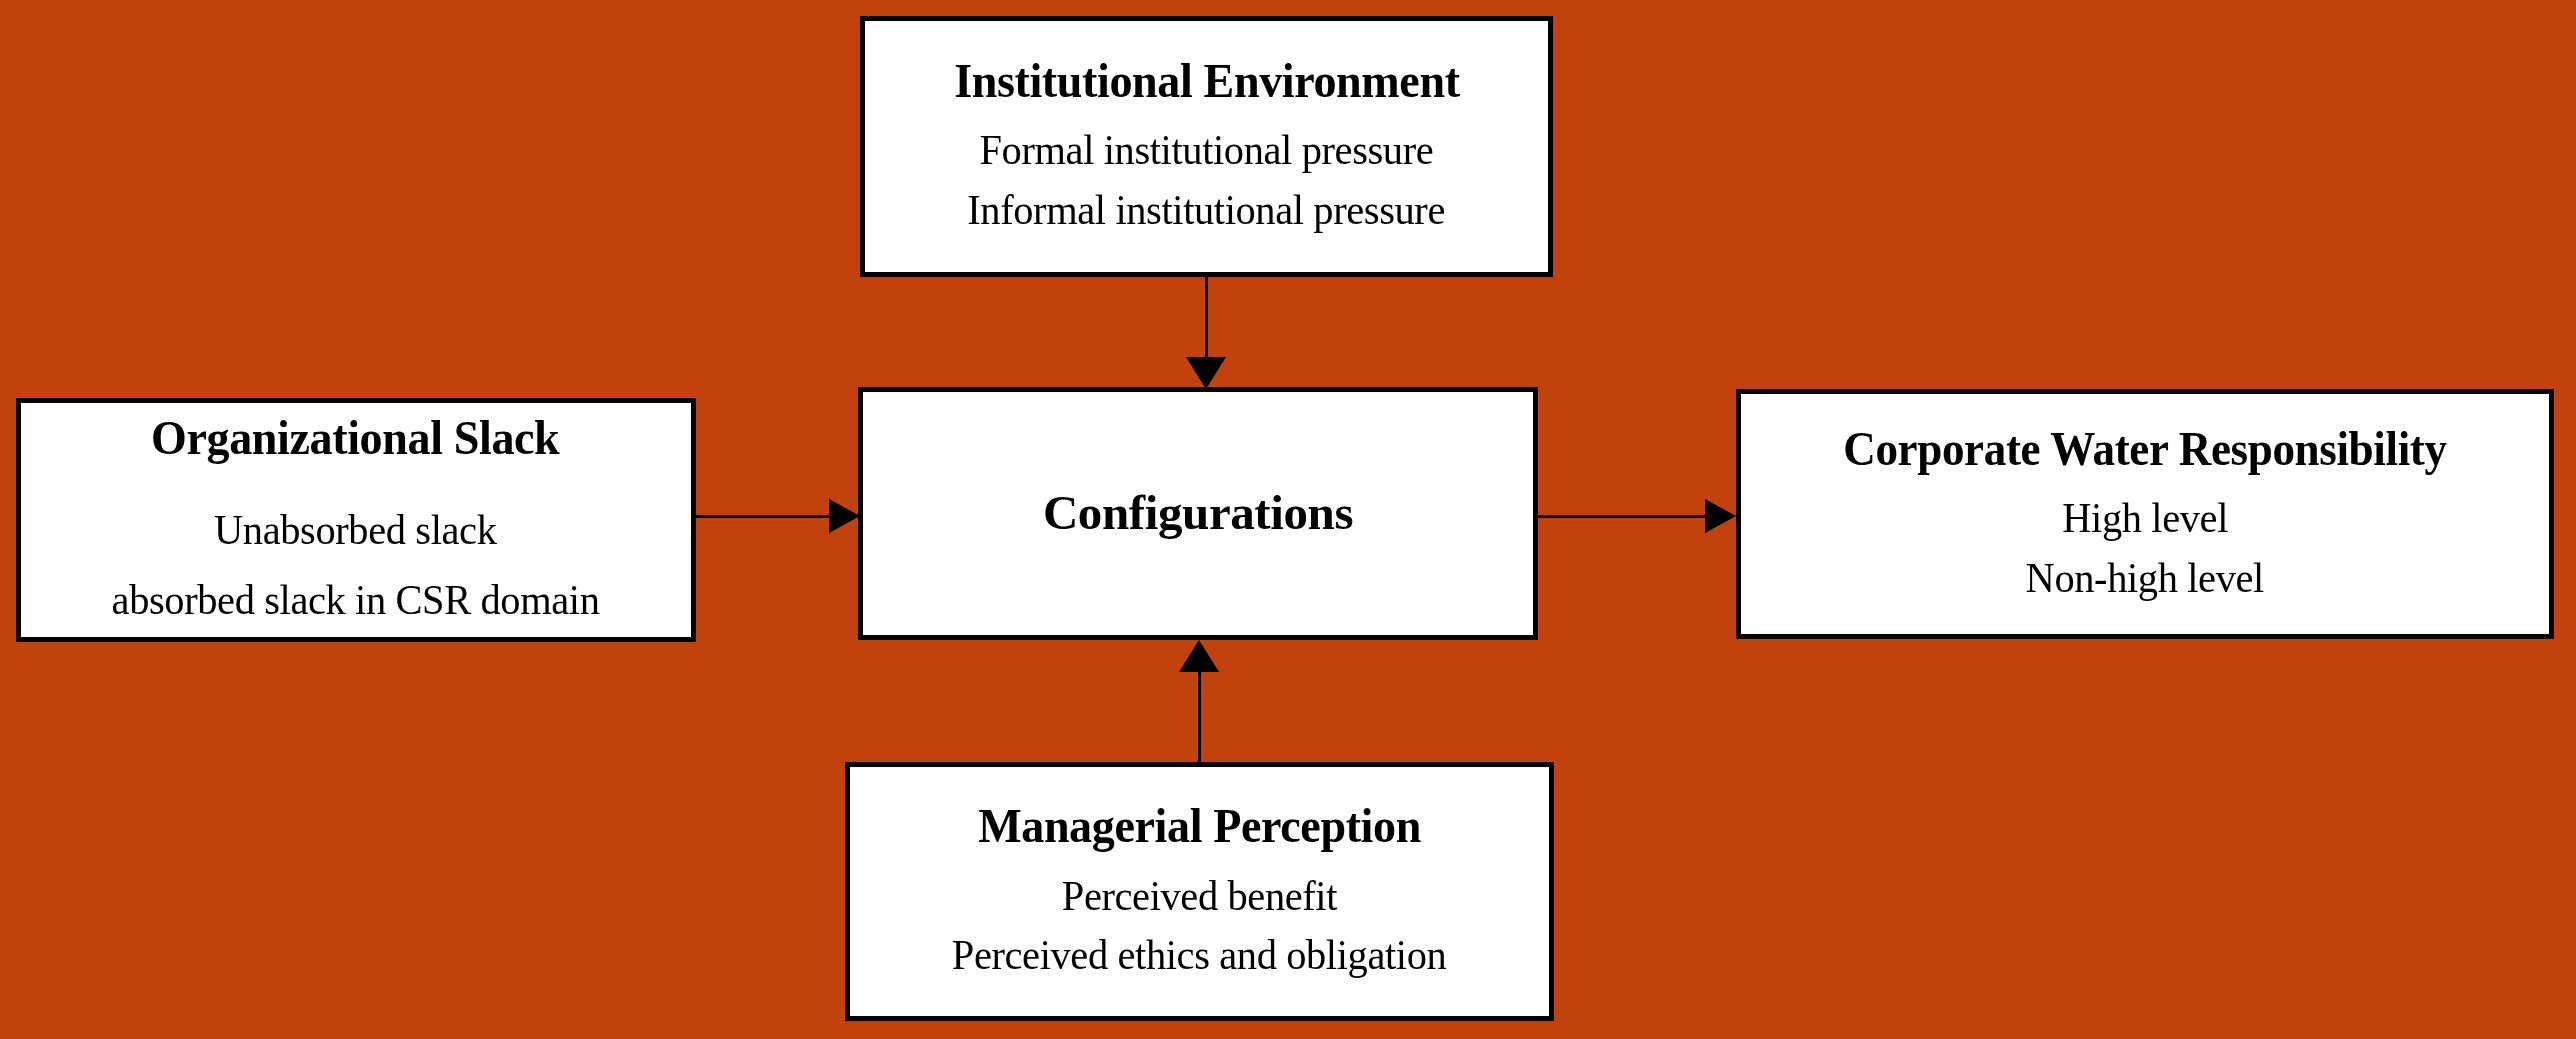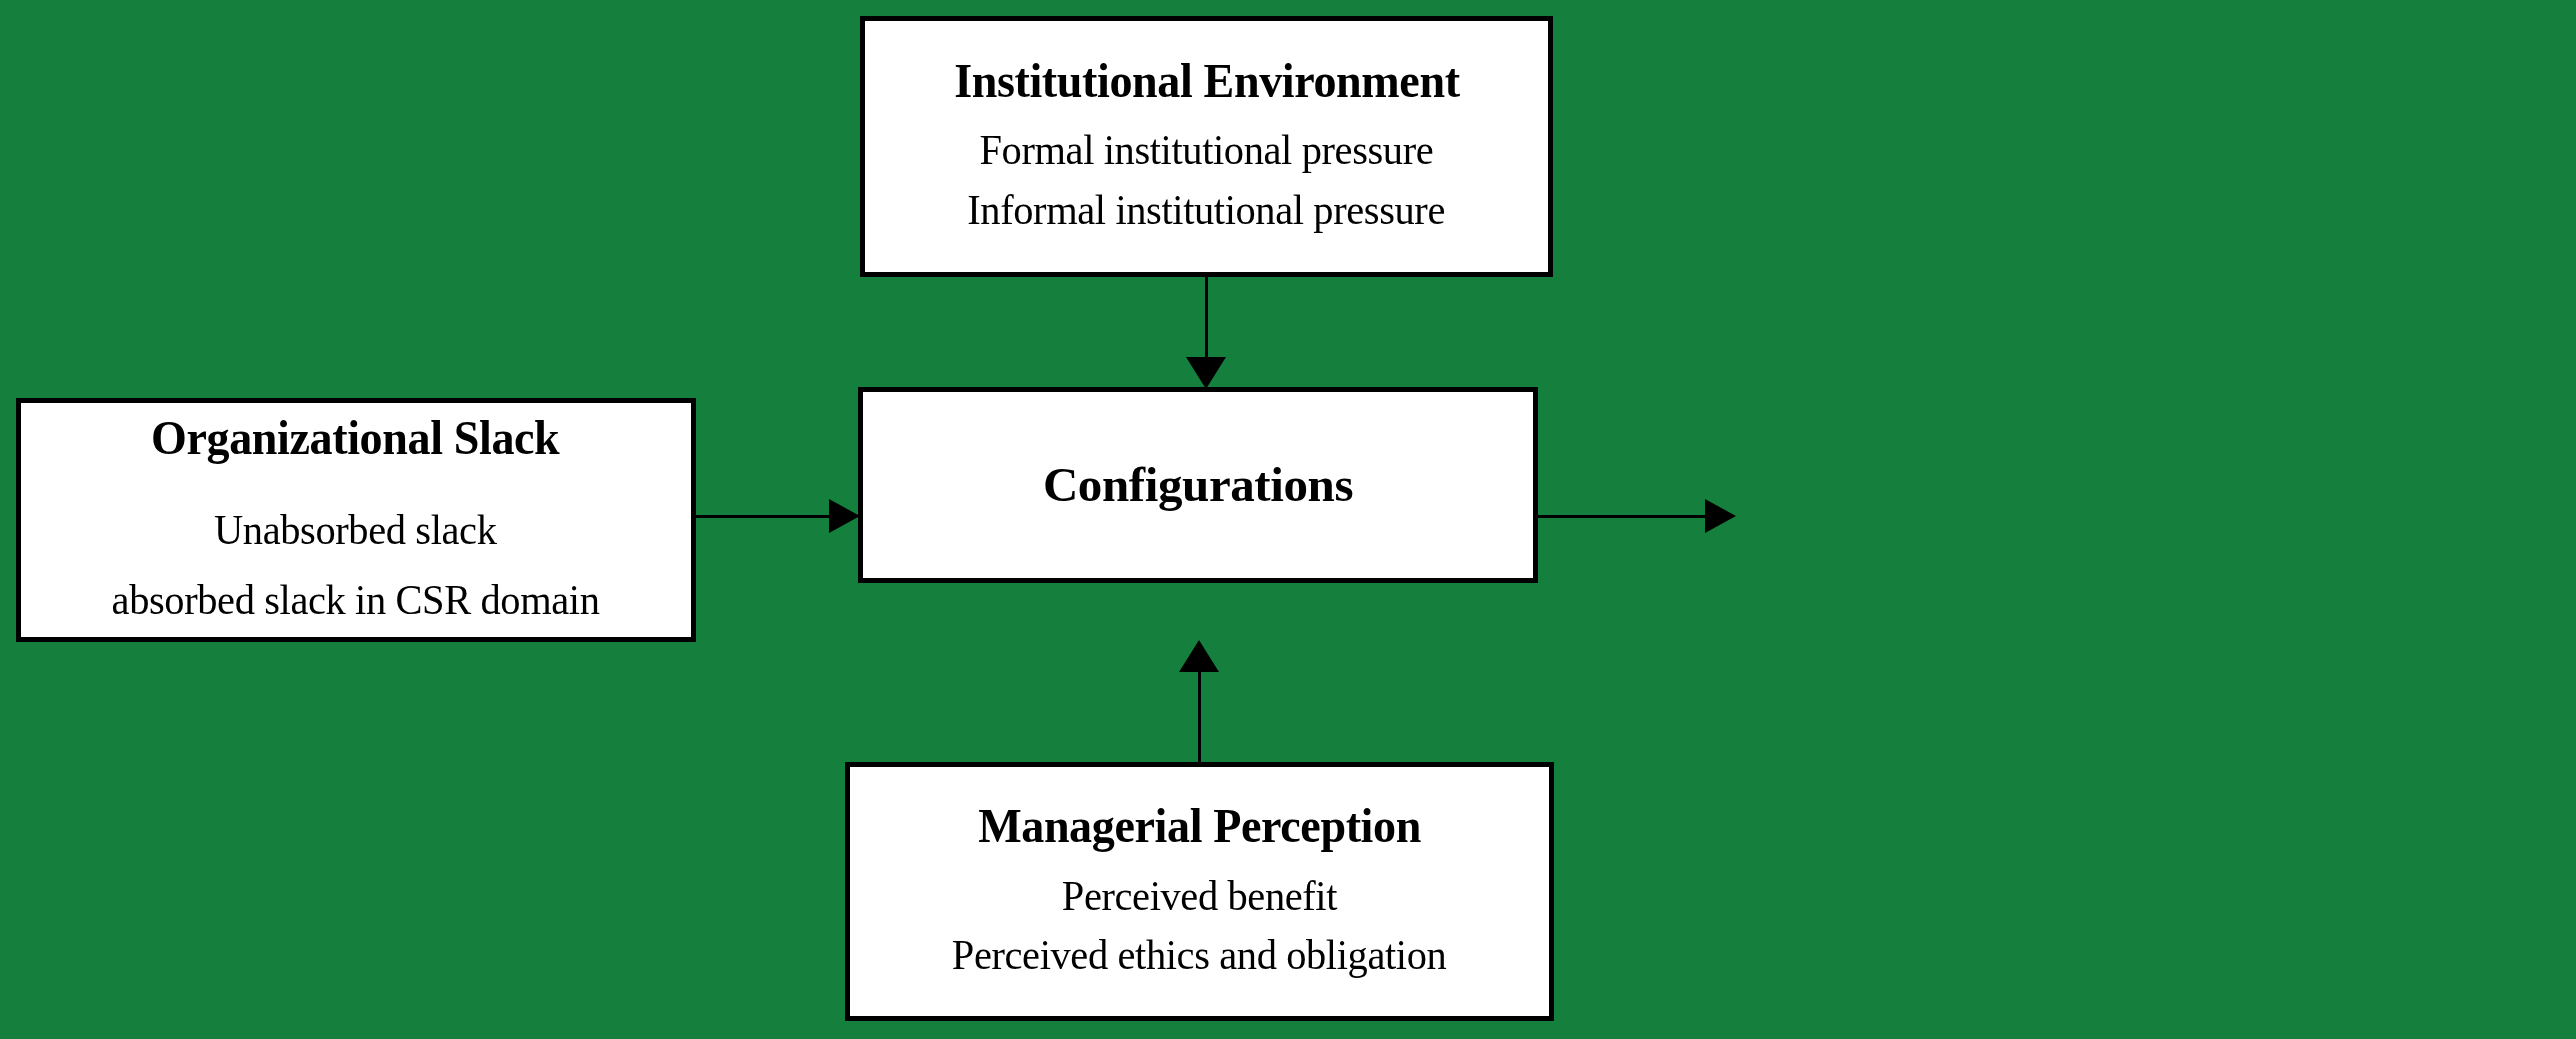--- a/index.html
+++ b/index.html
@@ -4,21 +4,21 @@
 <style>
   html, body {
     margin: 0;
     padding: 0;
     background: #ffffff;
   }
   #canvas {
     position: relative;
     width: 2576px;
     height: 1039px;
-    background: #15803d;
+    background: #c2410c;
     overflow: hidden;
     font-family: "Liberation Serif", "DejaVu Serif", serif;
     color: #000000;
   }
   .node {
     position: absolute;
     box-sizing: border-box;
     border: 5.4px solid #000000;
     background: #ffffff;
     display: flex;
@@ -108,24 +108,30 @@
     <div class="node-line">Informal institutional pressure</div>
   </div>
 
   <div class="node" id="box-slack" style="left:15.5px; top:398px; width:680px; height:244px;gap:11px;">
     <div class="node-title">Organizational Slack</div>
     <div class="title-gap"></div>
     <div class="node-line">Unabsorbed slack</div>
     <div class="node-line">absorbed slack in CSR domain</div>
   </div>
 
-  <div class="node" id="box-configurations" style="left:858px; top:387px; width:680px; height:196px;">
+  <div class="node" id="box-configurations" style="left:858px; top:387px; width:680px; height:253px;">
     <div class="node-title">Configurations</div>
   </div>
 
+  <div class="node" id="box-responsibility" style="left:1736px; top:389px; width:818px; height:250px;">
+    <div class="node-title">Corporate Water Responsibility</div>
+    <div class="title-gap"></div>
+    <div class="node-line">High level</div>
+    <div class="node-line">Non-high level</div>
+  </div>
 
   <div class="node" id="box-perception" style="left:845px; top:762px; width:709px; height:259px;">
     <div class="node-title">Managerial Perception</div>
     <div class="title-gap"></div>
     <div class="node-line">Perceived benefit</div>
     <div class="node-line">Perceived ethics and obligation</div>
   </div>
 
   <div class="arrow">
     <div class="arrow-line-v" style="left:1205px; top:275px; height:85px;"></div>

